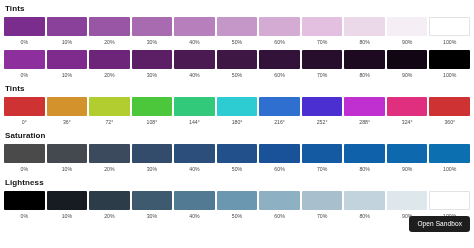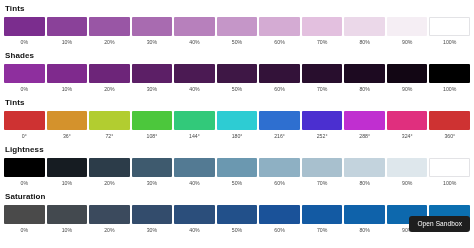--- a/index.html
+++ b/index.html
@@ -130,21 +130,20 @@
           <div class="swatch-chip" style="background: rgb(245, 238, 244);"></div>
           <div class="swatch-label">90%</div>
         </div>
         <div class="swatch-cell">
           <div class="swatch-chip bordered" style="background: rgb(255, 255, 255);"></div>
           <div class="swatch-label">100%</div>
         </div>
       </div>
     </div>
     <div class="section">
-      <div class="section-title">Shades</div>
       <div class="swatch-row">
         <div class="swatch-cell">
           <div class="swatch-chip" style="background: rgb(142, 47, 158);"></div>
           <div class="swatch-label">0%</div>
         </div>
         <div class="swatch-cell">
           <div class="swatch-chip" style="background: rgb(127, 42, 141);"></div>
           <div class="swatch-label">10%</div>
         </div>
         <div class="swatch-cell">
@@ -228,20 +227,69 @@
           <div class="swatch-chip" style="background: rgb(224, 47, 126);"></div>
           <div class="swatch-label">324°</div>
         </div>
         <div class="swatch-cell">
           <div class="swatch-chip" style="background: rgb(206, 50, 50);"></div>
           <div class="swatch-label">360°</div>
         </div>
       </div>
     </div>
     <div class="section">
+      <div class="section-title">Saturation</div>
+      <div class="swatch-row">
+        <div class="swatch-cell">
+          <div class="swatch-chip" style="background: rgb(74, 74, 74);"></div>
+          <div class="swatch-label">0%</div>
+        </div>
+        <div class="swatch-cell">
+          <div class="swatch-chip" style="background: rgb(67, 73, 79);"></div>
+          <div class="swatch-label">10%</div>
+        </div>
+        <div class="swatch-cell">
+          <div class="swatch-chip" style="background: rgb(59, 74, 93);"></div>
+          <div class="swatch-label">20%</div>
+        </div>
+        <div class="swatch-cell">
+          <div class="swatch-chip" style="background: rgb(51, 76, 108);"></div>
+          <div class="swatch-label">30%</div>
+        </div>
+        <div class="swatch-cell">
+          <div class="swatch-chip" style="background: rgb(43, 78, 123);"></div>
+          <div class="swatch-label">40%</div>
+        </div>
+        <div class="swatch-cell">
+          <div class="swatch-chip" style="background: rgb(34, 80, 138);"></div>
+          <div class="swatch-label">50%</div>
+        </div>
+        <div class="swatch-cell">
+          <div class="swatch-chip" style="background: rgb(26, 82, 153);"></div>
+          <div class="swatch-label">60%</div>
+        </div>
+        <div class="swatch-cell">
+          <div class="swatch-chip" style="background: rgb(19, 90, 163);"></div>
+          <div class="swatch-label">70%</div>
+        </div>
+        <div class="swatch-cell">
+          <div class="swatch-chip" style="background: rgb(15, 98, 170);"></div>
+          <div class="swatch-label">80%</div>
+        </div>
+        <div class="swatch-cell">
+          <div class="swatch-chip" style="background: rgb(13, 104, 173);"></div>
+          <div class="swatch-label">90%</div>
+        </div>
+        <div class="swatch-cell">
+          <div class="swatch-chip" style="background: rgb(11, 111, 176);"></div>
+          <div class="swatch-label">100%</div>
+        </div>
+      </div>
+    </div>
+    <div class="section">
       <div class="section-title">Lightness</div>
       <div class="swatch-row">
         <div class="swatch-cell">
           <div class="swatch-chip" style="background: rgb(0, 0, 0);"></div>
           <div class="swatch-label">0%</div>
         </div>
         <div class="swatch-cell">
           <div class="swatch-chip" style="background: rgb(22, 28, 34);"></div>
           <div class="swatch-label">10%</div>
         </div>
@@ -276,64 +324,15 @@
         <div class="swatch-cell">
           <div class="swatch-chip" style="background: rgb(222, 231, 236);"></div>
           <div class="swatch-label">90%</div>
         </div>
         <div class="swatch-cell">
           <div class="swatch-chip bordered" style="background: rgb(255, 255, 255);"></div>
           <div class="swatch-label">100%</div>
         </div>
       </div>
     </div>
-    <div class="section">
-      <div class="section-title">Saturation</div>
-      <div class="swatch-row">
-        <div class="swatch-cell">
-          <div class="swatch-chip" style="background: rgb(74, 74, 74);"></div>
-          <div class="swatch-label">0%</div>
-        </div>
-        <div class="swatch-cell">
-          <div class="swatch-chip" style="background: rgb(67, 73, 79);"></div>
-          <div class="swatch-label">10%</div>
-        </div>
-        <div class="swatch-cell">
-          <div class="swatch-chip" style="background: rgb(59, 74, 93);"></div>
-          <div class="swatch-label">20%</div>
-        </div>
-        <div class="swatch-cell">
-          <div class="swatch-chip" style="background: rgb(51, 76, 108);"></div>
-          <div class="swatch-label">30%</div>
-        </div>
-        <div class="swatch-cell">
-          <div class="swatch-chip" style="background: rgb(43, 78, 123);"></div>
-          <div class="swatch-label">40%</div>
-        </div>
-        <div class="swatch-cell">
-          <div class="swatch-chip" style="background: rgb(34, 80, 138);"></div>
-          <div class="swatch-label">50%</div>
-        </div>
-        <div class="swatch-cell">
-          <div class="swatch-chip" style="background: rgb(26, 82, 153);"></div>
-          <div class="swatch-label">60%</div>
-        </div>
-        <div class="swatch-cell">
-          <div class="swatch-chip" style="background: rgb(19, 90, 163);"></div>
-          <div class="swatch-label">70%</div>
-        </div>
-        <div class="swatch-cell">
-          <div class="swatch-chip" style="background: rgb(15, 98, 170);"></div>
-          <div class="swatch-label">80%</div>
-        </div>
-        <div class="swatch-cell">
-          <div class="swatch-chip" style="background: rgb(13, 104, 173);"></div>
-          <div class="swatch-label">90%</div>
-        </div>
-        <div class="swatch-cell">
-          <div class="swatch-chip" style="background: rgb(11, 111, 176);"></div>
-          <div class="swatch-label">100%</div>
-        </div>
-      </div>
-    </div>
   </div>
 
 <button class="sandbox-button">Open Sandbox</button>
 
 </body></html>

